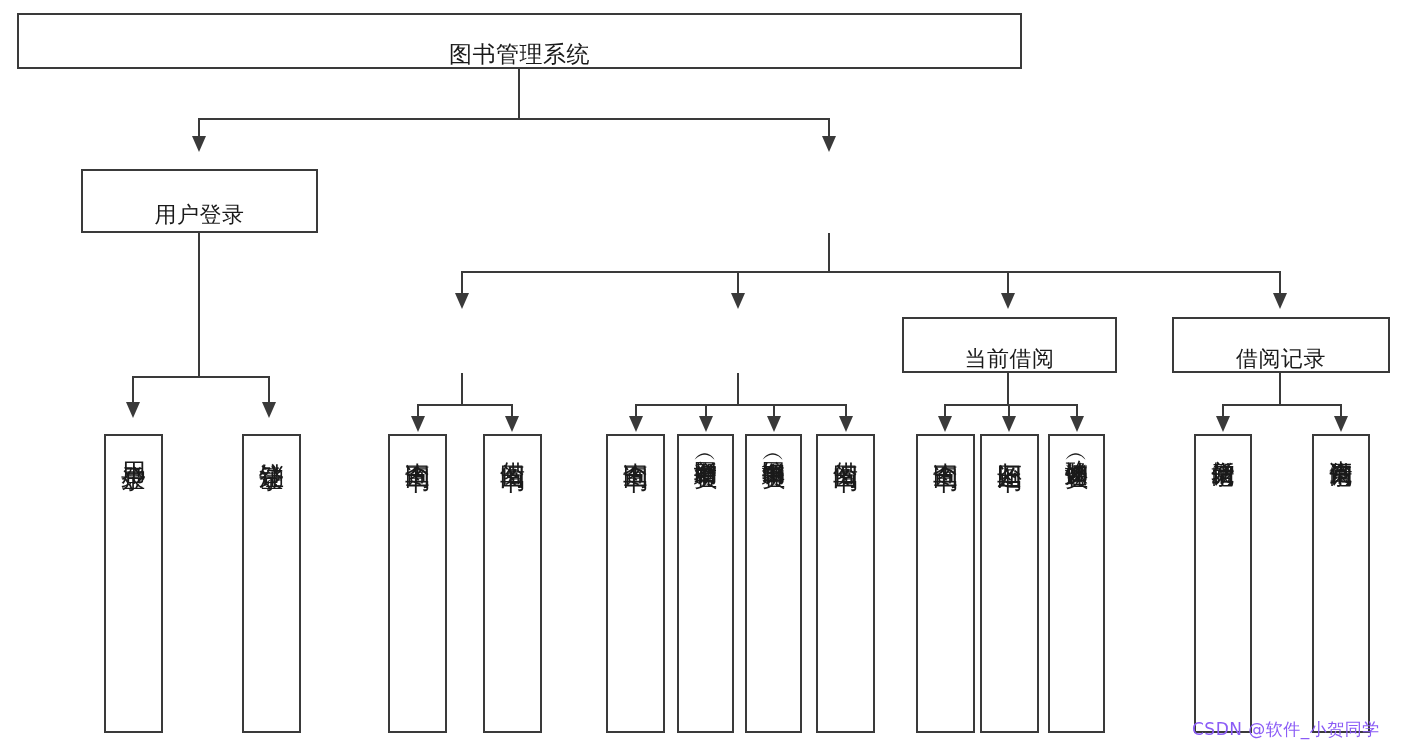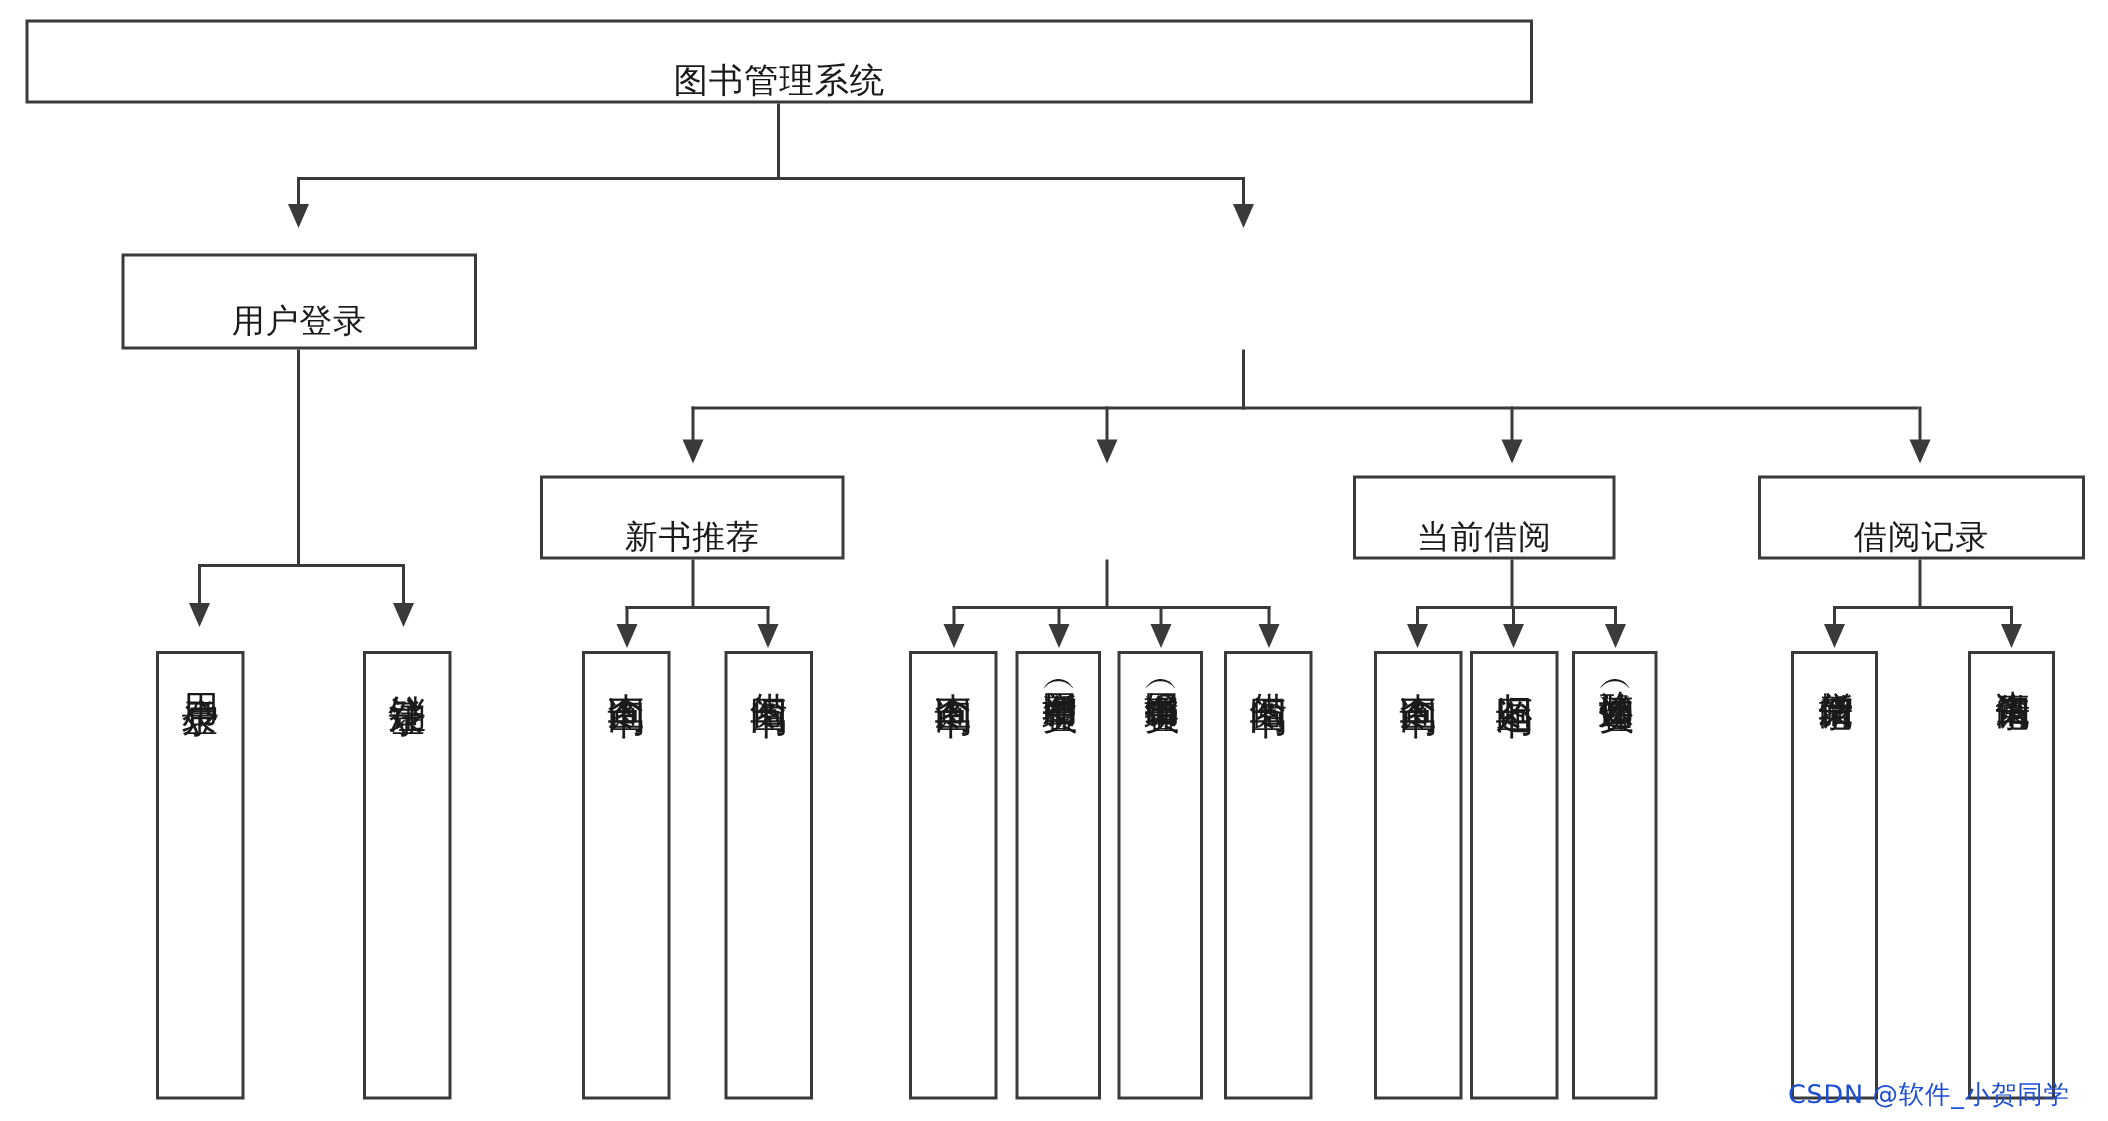--- a/index.html
+++ b/index.html
@@ -76,21 +76,21 @@
     position: absolute;
     width: 0;
     height: 0;
     border-left: 7px solid transparent;
     border-right: 7px solid transparent;
     border-top: 16px solid #3a3a3a;
   }
   .watermark {
     position: absolute;
     font-size: 17px;
-    color: #1d4ed8;
+    color: #8b5cf6;
     letter-spacing: 0.5px;
     white-space: nowrap;
     font-family: "DejaVu Sans", "Liberation Sans", sans-serif;
   }
 </style>
 </head>
 <body>
 
 <div id="diagram-canvas">
 
@@ -120,24 +120,21 @@
   <div class="hline" style="left:461px; top:271px; width:818px; height:2px;"></div>
   <div class="vline" style="left:461px; top:271px; width:2px; height:24px;"></div>
   <div class="arrow" style="left:455px; top:293px;"></div>
   <div class="vline" style="left:737px; top:271px; width:2px; height:24px;"></div>
   <div class="arrow" style="left:731px; top:293px;"></div>
   <div class="vline" style="left:1007px; top:271px; width:2px; height:24px;"></div>
   <div class="arrow" style="left:1001px; top:293px;"></div>
   <div class="vline" style="left:1279px; top:271px; width:2px; height:24px;"></div>
   <div class="arrow" style="left:1273px; top:293px;"></div>
 
-  <div class="node horiz" style="left:360px; top:317px; width:203px; height:56px;">
-    <span class="node-label">新书推荐</span>
-  </div>
-  <div class="node horiz" style="left:902px; top:317px; width:175px; height:56px;">
+  <div class="node horiz" style="left:902px; top:317px; width:215px; height:56px;">
     <span class="node-label">当前借阅</span>
   </div>
   <div class="node horiz" style="left:1172px; top:317px; width:218px; height:56px;">
     <span class="node-label">借阅记录</span>
   </div>
 
   <div class="vline" style="left:461px; top:373px; width:2px; height:33px;"></div>
   <div class="hline" style="left:417px; top:404px; width:96px; height:2px;"></div>
   <div class="vline" style="left:417px; top:404px; width:2px; height:14px;"></div>
   <div class="arrow" style="left:411px; top:416px;"></div>

